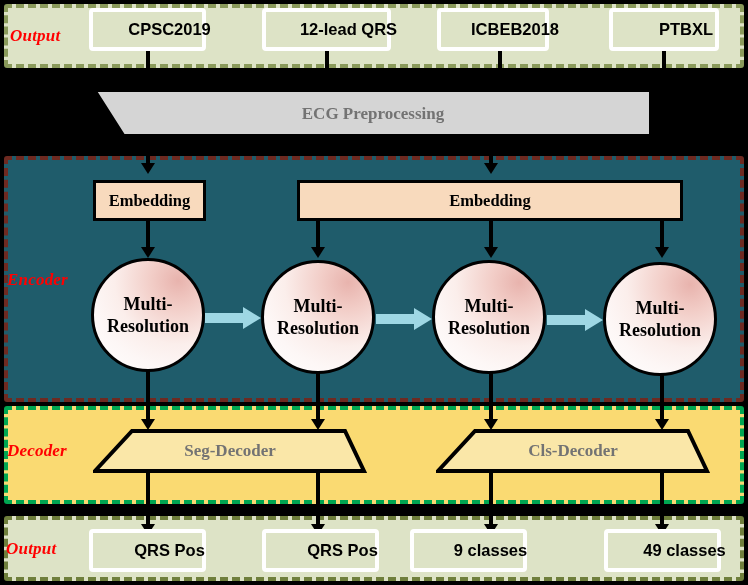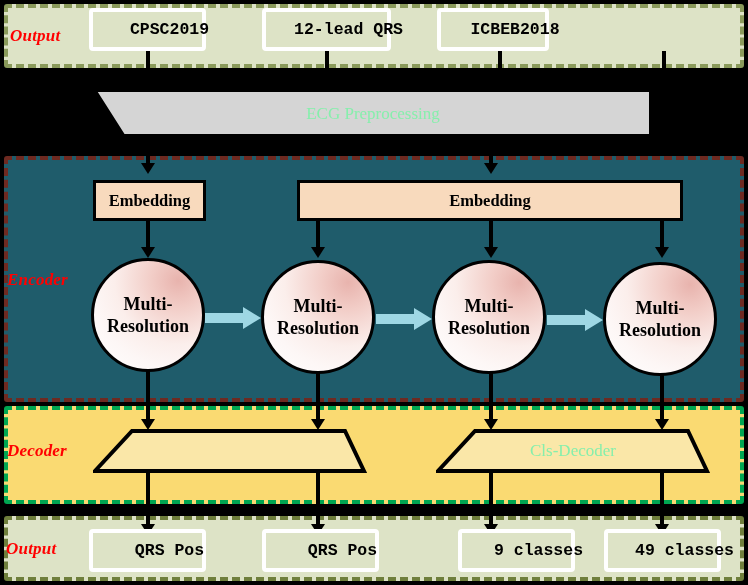--- a/index.html
+++ b/index.html
@@ -70,21 +70,21 @@
     box-sizing: border-box;
     background: #dde3c6;
     border: 4px solid #ffffff;
     border-radius: 4px;
     display: flex;
     align-items: center;
     justify-content: center;
     font-weight: bold;
     font-size: 16.5px;
     color: #000000;
-    font-family: Liberation Mono, monospace;
+    font-family: Liberation Sans, sans-serif;
     white-space: nowrap;
     padding-left: 44px;
   }
 
   
   .embedbox {
     position: absolute;
     box-sizing: border-box;
     background: #f8dabd;
     border: 3px solid #000000;
@@ -118,22 +118,22 @@
     font-family: "Liberation Serif", serif;
   }
 
   
   .shape-svg { position: absolute; }
   .shape-text {
     position: absolute;
     display: flex;
     align-items: center;
     justify-content: center;
-    font-weight: normal;
-    color: #86efac;
+    font-weight: bold;
+    color: #737373;
     font-family: "Liberation Serif", serif;
     white-space: nowrap;
     pointer-events: none;
   }
 
   
   .vline {
     position: absolute;
     width: 4px;
     background: #000000;
@@ -158,20 +158,21 @@
   <div class="band band-output"></div>
 
   <div class="band-label lbl-input">Output</div>
   <div class="band-label lbl-encoder">Encoder</div>
   <div class="band-label lbl-decoder">Decoder</div>
   <div class="band-label lbl-output">Output</div>
 
   <div class="pillbox" style="left:89px;  top:8px;  width:117px; height:43px;">CPSC2019</div>
   <div class="pillbox" style="left:262px; top:8px;  width:129px; height:43px;">12-lead QRS</div>
   <div class="pillbox" style="left:437px; top:8px;  width:112px; height:43px;">ICBEB2018</div>
+  <div class="pillbox" style="left:609px; top:8px;  width:110px; height:43px;">PTBXL</div>
 
   <div class="vline" style="left:146px; top:51px; height:39px;"></div>
   <div class="vline" style="left:325px; top:51px; height:39px;"></div>
   <div class="vline" style="left:498px; top:51px; height:39px;"></div>
   <div class="vline" style="left:662px; top:51px; height:39px;"></div>
 
   <svg class="shape-svg" style="left:92px; top:89px;" width="562" height="50">
     <polygon points="4,2 558,2 558,46 32,46" fill="#d5d5d5" stroke="#000000" stroke-width="2"></polygon>
   </svg>
   <div class="shape-text" style="left:92px; top:89px; width:562px; height:50px; font-size:17px;">ECG Preprocessing</div>
@@ -231,36 +232,37 @@
 
   <div class="vline" style="left:489px; top:372px; height:49px;"></div>
   <div class="arrowdown" style="left:484px; top:419px;"></div>
 
   <div class="vline" style="left:660px; top:374px; height:47px;"></div>
   <div class="arrowdown" style="left:655px; top:419px;"></div>
 
   <svg class="shape-svg" style="left:93px; top:428px;" width="274" height="46">
     <polygon points="39,3 252,3 271,43 2,43" fill="#fae7a8" stroke="#000000" stroke-width="4"></polygon>
   </svg>
+  <div class="shape-text" style="left:93px; top:428px; width:274px; height:46px; font-size:17px;">Seg-Decoder</div>
 
   <svg class="shape-svg" style="left:436px; top:428px;" width="274" height="46">
     <polygon points="39,3 252,3 271,43 2,43" fill="#fae7a8" stroke="#000000" stroke-width="4"></polygon>
   </svg>
   <div class="shape-text" style="left:436px; top:428px; width:274px; height:46px; font-size:17px;">Cls-Decoder</div>
 
   <div class="vline" style="left:146px; top:472px; height:54px;"></div>
   <div class="arrowdown" style="left:141px; top:524px;"></div>
 
   <div class="vline" style="left:316px; top:472px; height:54px;"></div>
   <div class="arrowdown" style="left:311px; top:524px;"></div>
 
   <div class="vline" style="left:489px; top:472px; height:54px;"></div>
   <div class="arrowdown" style="left:484px; top:524px;"></div>
 
   <div class="vline" style="left:660px; top:472px; height:54px;"></div>
   <div class="arrowdown" style="left:655px; top:524px;"></div>
 
   <div class="pillbox" style="left:89px;  top:529px; width:117px; height:43px;">QRS Pos</div>
   <div class="pillbox" style="left:262px; top:529px; width:117px; height:43px;">QRS Pos</div>
-  <div class="pillbox" style="left:458px; top:529px; width:117px; height:43px;">9 classes</div>
+  <div class="pillbox" style="left:410px; top:529px; width:117px; height:43px;">9 classes</div>
   <div class="pillbox" style="left:604px; top:529px; width:117px; height:43px;">49 classes</div>
 
 </div>
 
 </body></html>

